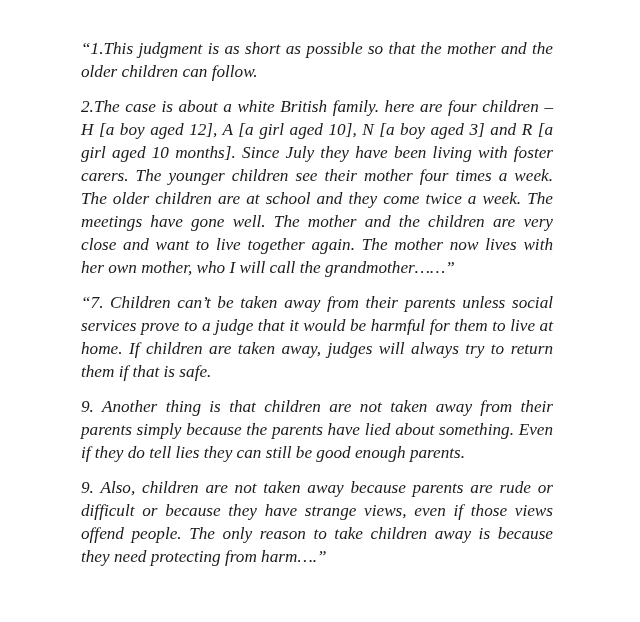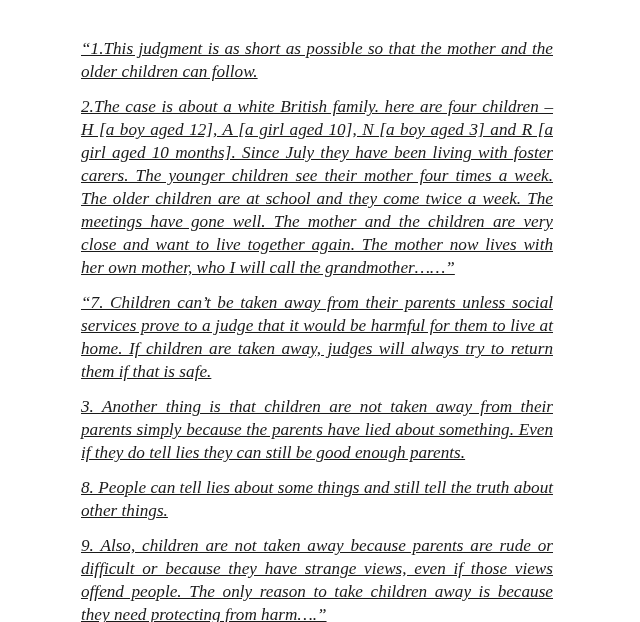--- a/index.html
+++ b/index.html
@@ -21,26 +21,24 @@
       color: #1a1a1a;
       font-family: "Liberation Serif", "DejaVu Serif", serif;
       font-style: italic;
       font-size: 17.2px;
       line-height: 23px;
     }
     .para {
       margin: 0 0 12px 0;
       text-align: justify;
       text-align-last: left;
-      text-decoration: underline;
     }
   </style>
 </head>
 <body>
 
 <div class="page">
   <p class="para">“1.This judgment is as short as possible so that the mother and the older children can follow.</p>
   <p class="para">2.The case is about a white British family. here are four children – H [a boy aged 12], A [a girl aged 10], N [a boy aged 3] and R [a girl aged 10 months]. Since July they have been living with foster carers. The younger children see their mother four times a week. The older children are at school and they come twice a week. The meetings have gone well. The mother and the children are very close and want to live together again. The mother now lives with her own mother, who I will call the grandmother……”</p>
   <p class="para">“7. Children can’t be taken away from their parents unless social services prove to a judge that it would be harmful for them to live at home. If children are taken away, judges will always try to return them if that is safe.</p>
-  <p class="para">3. Another thing is that children are not taken away from their parents simply because the parents have lied about something. Even if they do tell lies they can still be good enough parents.</p>
-  <p class="para">8. People can tell lies about some things and still tell the truth about other things.</p>
+  <p class="para">9. Another thing is that children are not taken away from their parents simply because the parents have lied about something. Even if they do tell lies they can still be good enough parents.</p>
   <p class="para">9. Also, children are not taken away because parents are rude or difficult or because they have strange views, even if those views offend people. The only reason to take children away is because they need protecting from harm….”</p>
 </div>
 
 </body></html>

